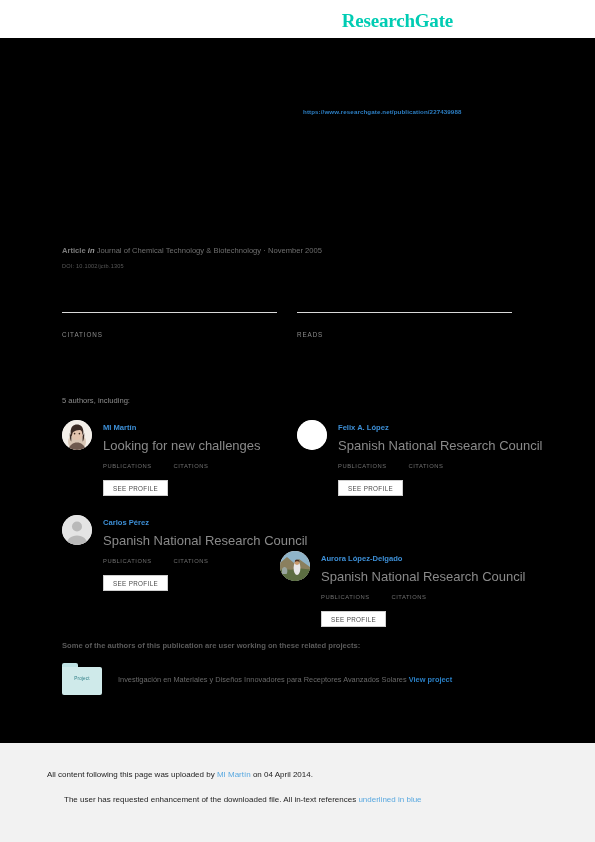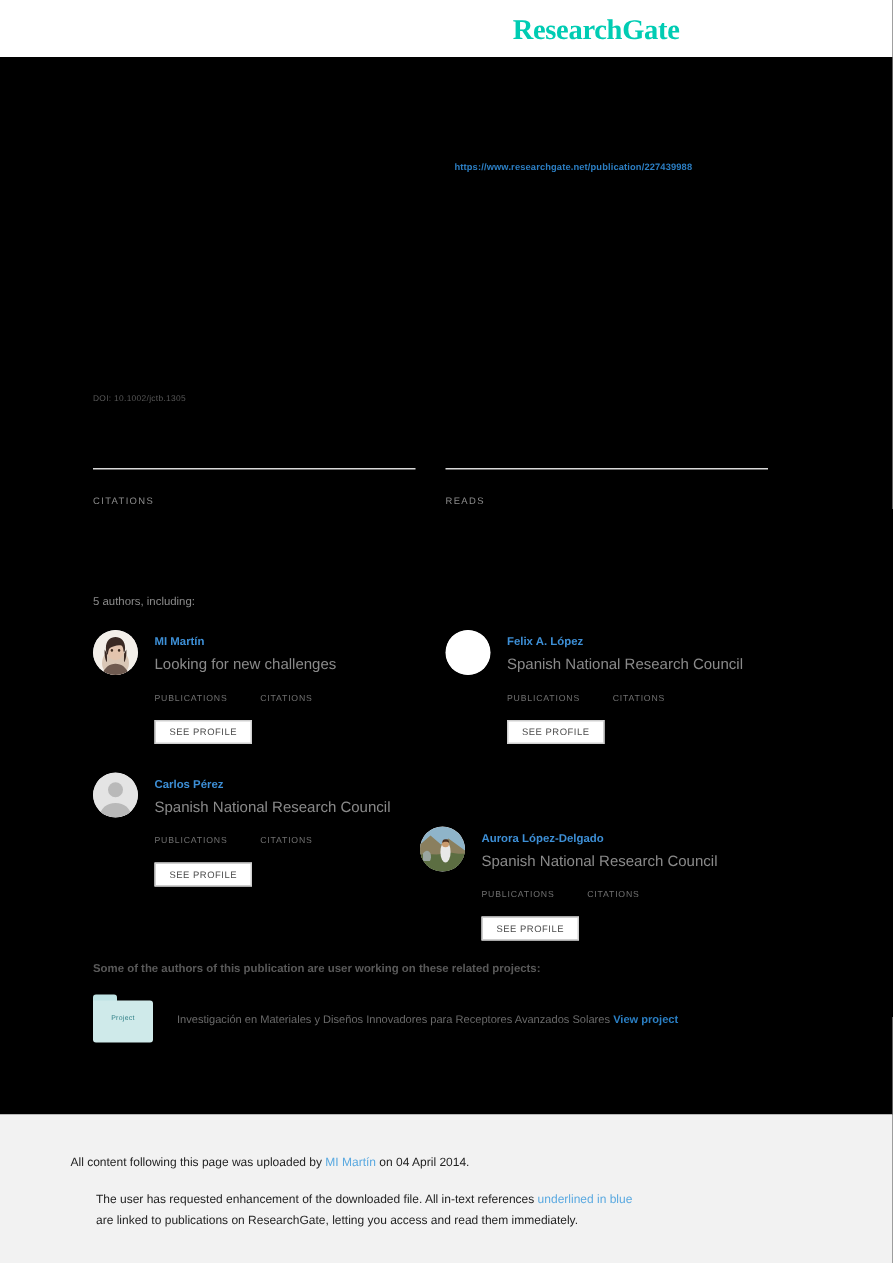--- a/index.html
+++ b/index.html
@@ -94,21 +94,21 @@
     border-radius:50%;overflow:hidden;background:#e8e8e8;
   }
   .avatar svg{display:block;width:30px;height:30px;}
 
   .a-name{
     position:absolute;left:41px;top:3px;
     font-size:7.6px;font-weight:bold;color:#3d8fd6;white-space:nowrap;
   }
   .a-aff{
     position:absolute;left:41px;top:18px;
-    font-size:10px;color:#8a8a8a;white-space:nowrap;
+    font-size:13px;color:#8a8a8a;white-space:nowrap;
   }
   .a-stats{position:absolute;left:41px;top:34px;width:185px;}
   .a-stat{display:inline-block;width:66px;vertical-align:top;}
   .a-stat .n{
     font-size:9px;font-weight:bold;color:#000000;height:11px;line-height:11px;
   }
   .a-stat .l{
     font-size:5.8px;color:#707070;letter-spacing:0.55px;
   }
   .see-profile{
@@ -173,20 +173,27 @@
   <div class="dark-area"></div>
 
   <div class="rg-logo">ResearchGate</div>
 
   <div class="hidden-kicker">See discussions, stats, and author profiles for this publication at:</div>
 
   <div class="rg-url">https://www.researchgate.net/publication/227439988</div>
 
   <div class="hidden-title"></div>
 
+  <div class="meta-line">
+    <span class="lead">Article</span>
+    <span class="ital">in</span>
+    <span>Journal of Chemical Technology &amp; Biotechnology</span>
+    <span>·</span>
+    <span>November 2005</span>
+  </div>
   <div class="meta-doi">DOI: 10.1002/jctb.1305</div>
 
   <div class="stat citations">
     <div class="rule"></div>
     <div class="num"></div>
     <div class="lbl">CITATIONS</div>
   </div>
   <div class="stat reads">
     <div class="rule"></div>
     <div class="num"></div>
@@ -310,15 +317,14 @@
   </div>
 
   <div class="footer-area"></div>
 
   <div class="f-line1">
     <span>All content following this page was uploaded by </span><span class="flink">MI Martín</span><span> on 04 April 2014.</span>
   </div>
   <div class="f-line2">
     <span>The user has requested enhancement of the downloaded file. All in-text references </span><span class="flink-u">underlined in blue</span>
   </div>
-  <div class="f-line3">are linked to publications on ResearchGate, letting you access and read them immediately.</div>
 
 </div>
 
 </body></html>

